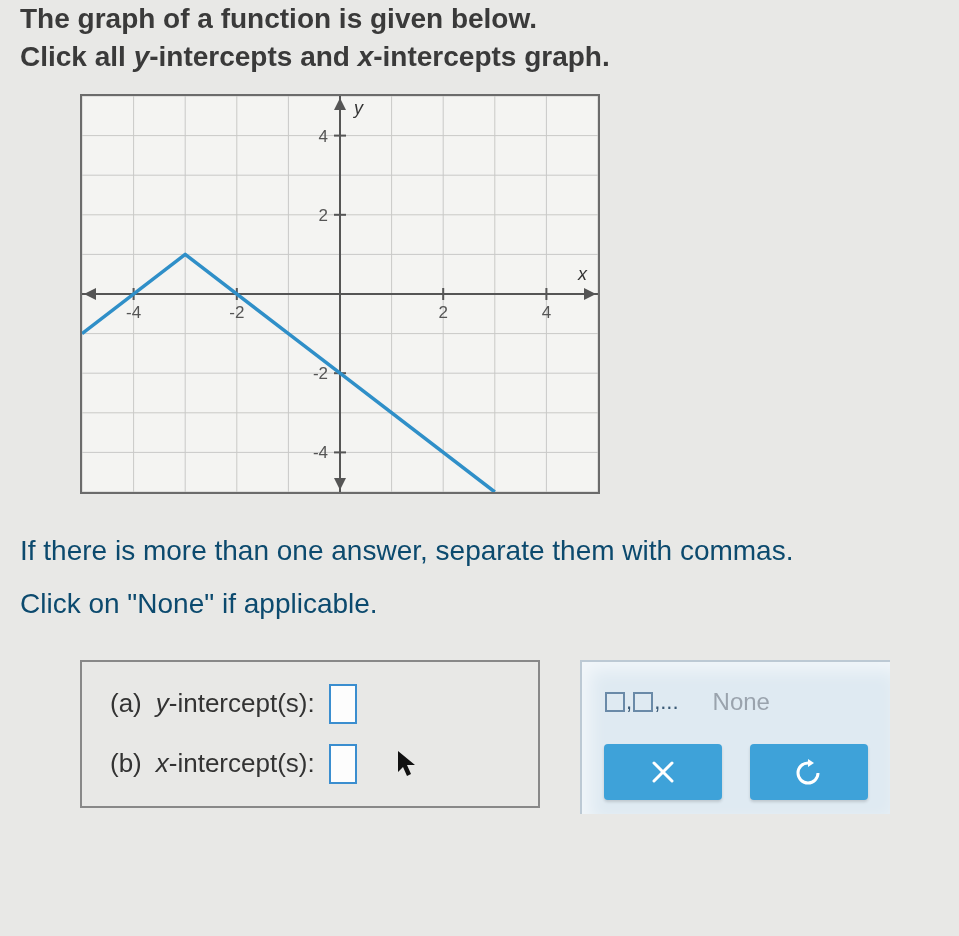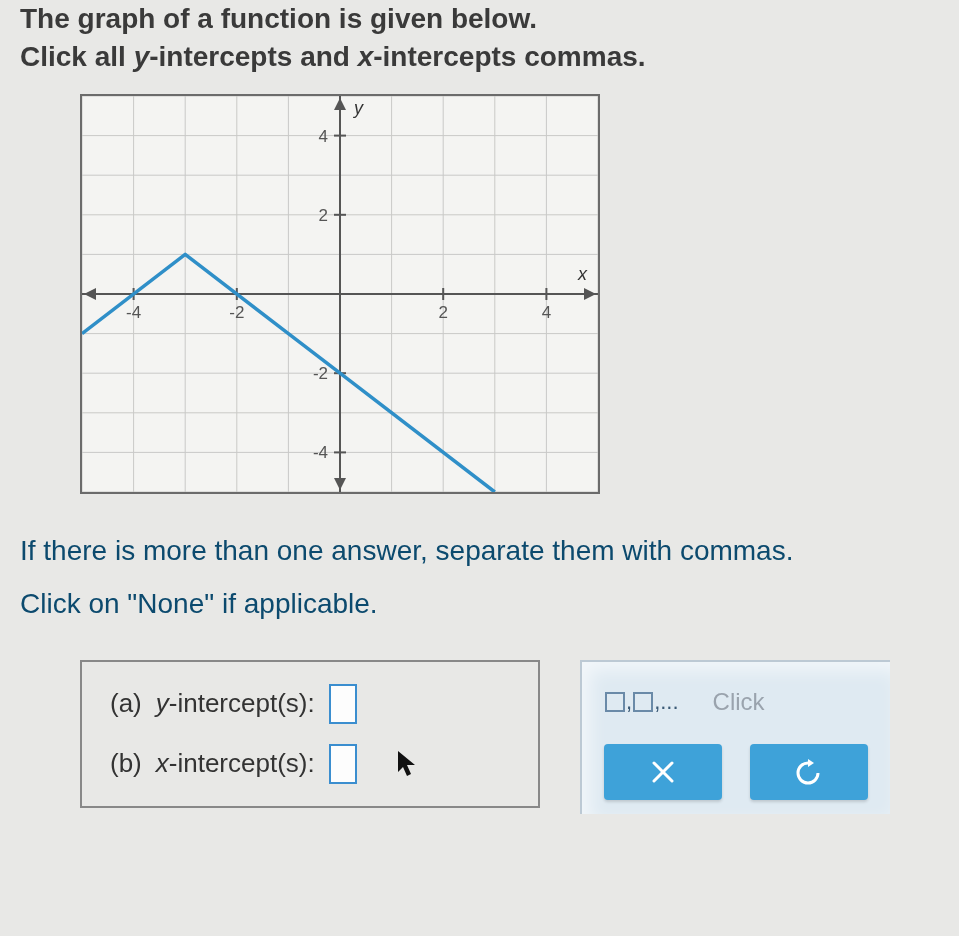--- a/index.html
+++ b/index.html
@@ -120,21 +120,21 @@
     box-shadow: 0 2px 3px rgba(0,0,0,0.15);
   }
 </style>
 </head>
 <body>
 
 <div class="page">
   <div class="heading">
     <div>The graph of a function is given below.</div>
     <div>
-      <span>Click all </span><span class="italic">y</span><span>-intercepts and </span><span class="italic">x</span><span>-intercepts commas.</span>
+      <span>Click all </span><span class="italic">y</span><span>-intercepts and </span><span class="italic">x</span><span>-intercepts graph.</span>
     </div>
   </div>
 
   <div class="graph-wrap">
     <svg id="chart-svg" width="516" height="396" viewBox="0 0 516 396">
         <line x1="0" y1="0" x2="0" y2="396" stroke="#c9c9c7" stroke-width="1"></line>
         <line x1="51.6" y1="0" x2="51.6" y2="396" stroke="#c9c9c7" stroke-width="1"></line>
         <line x1="103.2" y1="0" x2="103.2" y2="396" stroke="#c9c9c7" stroke-width="1"></line>
         <line x1="154.79999999999998" y1="0" x2="154.79999999999998" y2="396" stroke="#c9c9c7" stroke-width="1"></line>
         <line x1="206.4" y1="0" x2="206.4" y2="396" stroke="#c9c9c7" stroke-width="1"></line>
@@ -207,21 +207,21 @@
             </svg>
         </span>
       </div>
     </div>
 
     <div class="palette">
       <div class="palette-top">
         <div class="comma-btn">
           <span class="sq"></span>,<span class="sq"></span><span>,...</span>
         </div>
-        <div class="none-btn">Click</div>
+        <div class="none-btn">None</div>
       </div>
       <div class="palette-bottom">
         <div class="action-btn">
           <svg width="26" height="26">
               <path d="M4 4 L22 22 M22 4 L4 22" stroke="#fff" stroke-width="3" stroke-linecap="round" fill="none"></path>
             </svg>
         </div>
         <div class="action-btn">
           <svg width="30" height="26">
             <path d="M24 14 A10 10 0 1 1 14 4" stroke="#fff" stroke-width="3" fill="none"></path>

